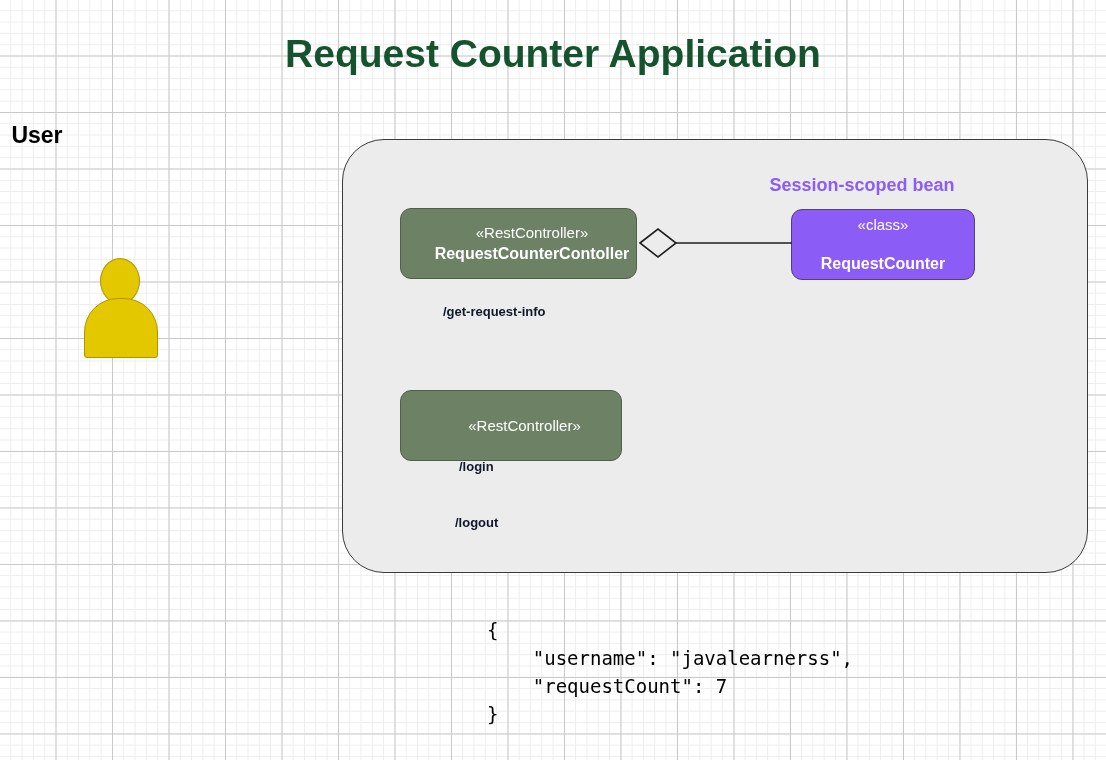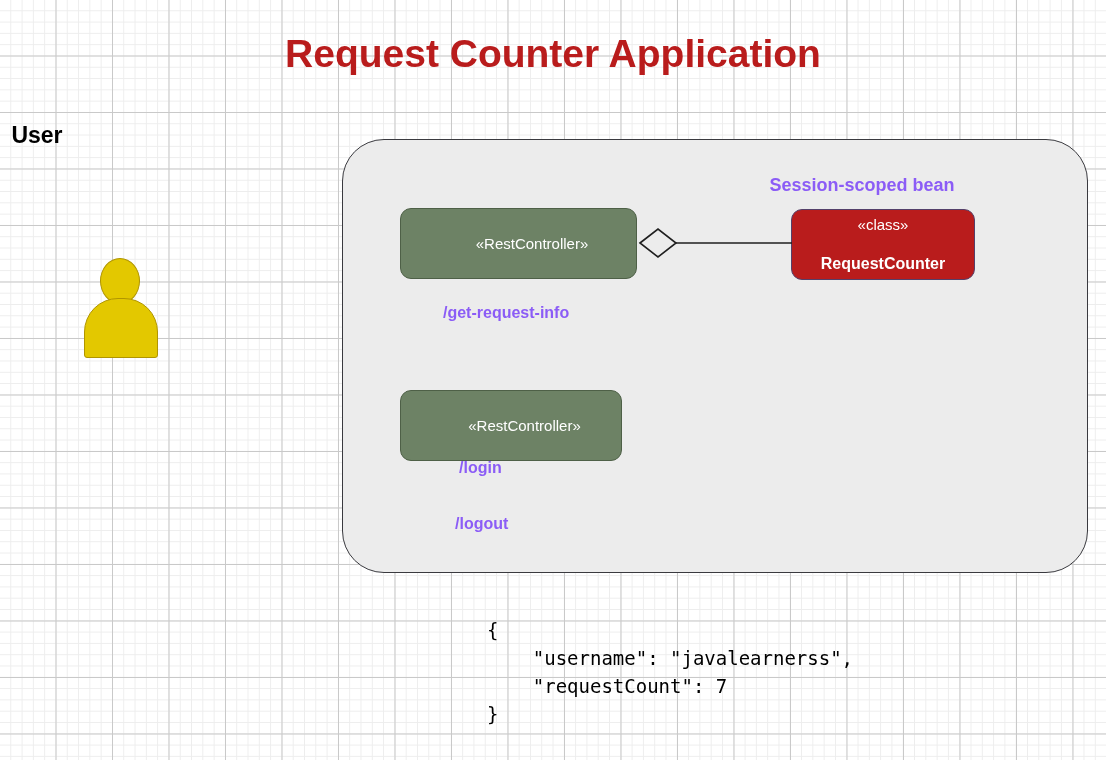--- a/index.html
+++ b/index.html
@@ -28,21 +28,21 @@
   }
 
   #page-title {
     position: absolute;
     left: 0;
     top: 32px;
     width: 1106px;
     text-align: center;
     font-size: 39px;
     font-weight: bold;
-    color: #b91c1c;
+    color: #14532d;
     letter-spacing: 0px;
   }
 
   
   #actor-group {
     position: absolute;
     left: 84px;
     top: 258px;
     width: 74px;
     height: 152px;
@@ -113,21 +113,21 @@
     align-items: center;
     justify-content: center;
     text-align: center;
   }
   .uml-box.green {
     background: #6d8265;
     border: 1.4px solid #4e6047;
     padding-left: 27px;
   }
   .uml-box.purple {
-    background: #b91c1c;
+    background: #8b5cf6;
     border: 1.4px solid #54406a;
     gap: 18px;
   }
   .uml-stereotype {
     font-size: 15px;
     color: #ffffff;
     line-height: 20px;
   }
   .uml-name {
     font-size: 16px;
@@ -160,23 +160,23 @@
     position: absolute;
     left: 636px;
     top: 222px;
     width: 158px;
     height: 42px;
   }
 
   
   .endpoint-label {
     position: absolute;
-    font-size: 16px;
-    font-weight: bold;
-    color: #8b5cf6;
+    font-size: 13px;
+    font-weight: bold;
+    color: #0f172a;
     white-space: nowrap;
   }
   #endpoint-get-request-info { left: 443px; top: 304px; }
   #endpoint-login { left: 459px; top: 459px; }
   #endpoint-logout { left: 455px; top: 515px; }
 
   
   #json-response {
     position: absolute;
     left: 487px;
@@ -198,20 +198,21 @@
   <div id="actor-head"></div>
   <div id="actor-body"></div>
 </div>
 <div id="actor-label">User</div>
 
 <div id="bean-container"></div>
 <div id="bean-title">Session-scoped bean</div>
 
 <div class="uml-box green" id="box-request-counter-controller">
   <div class="uml-stereotype">«RestController»</div>
+  <div class="uml-name">RequestCounterContoller</div>
 </div>
 
 <div class="uml-box green" id="box-login-logout-controller">
   <div class="uml-stereotype">«RestController»</div>
 </div>
 
 <div class="uml-box purple" id="box-request-counter">
   <div class="uml-stereotype">«class»</div>
   <div class="uml-name">RequestCounter</div>
 </div>

